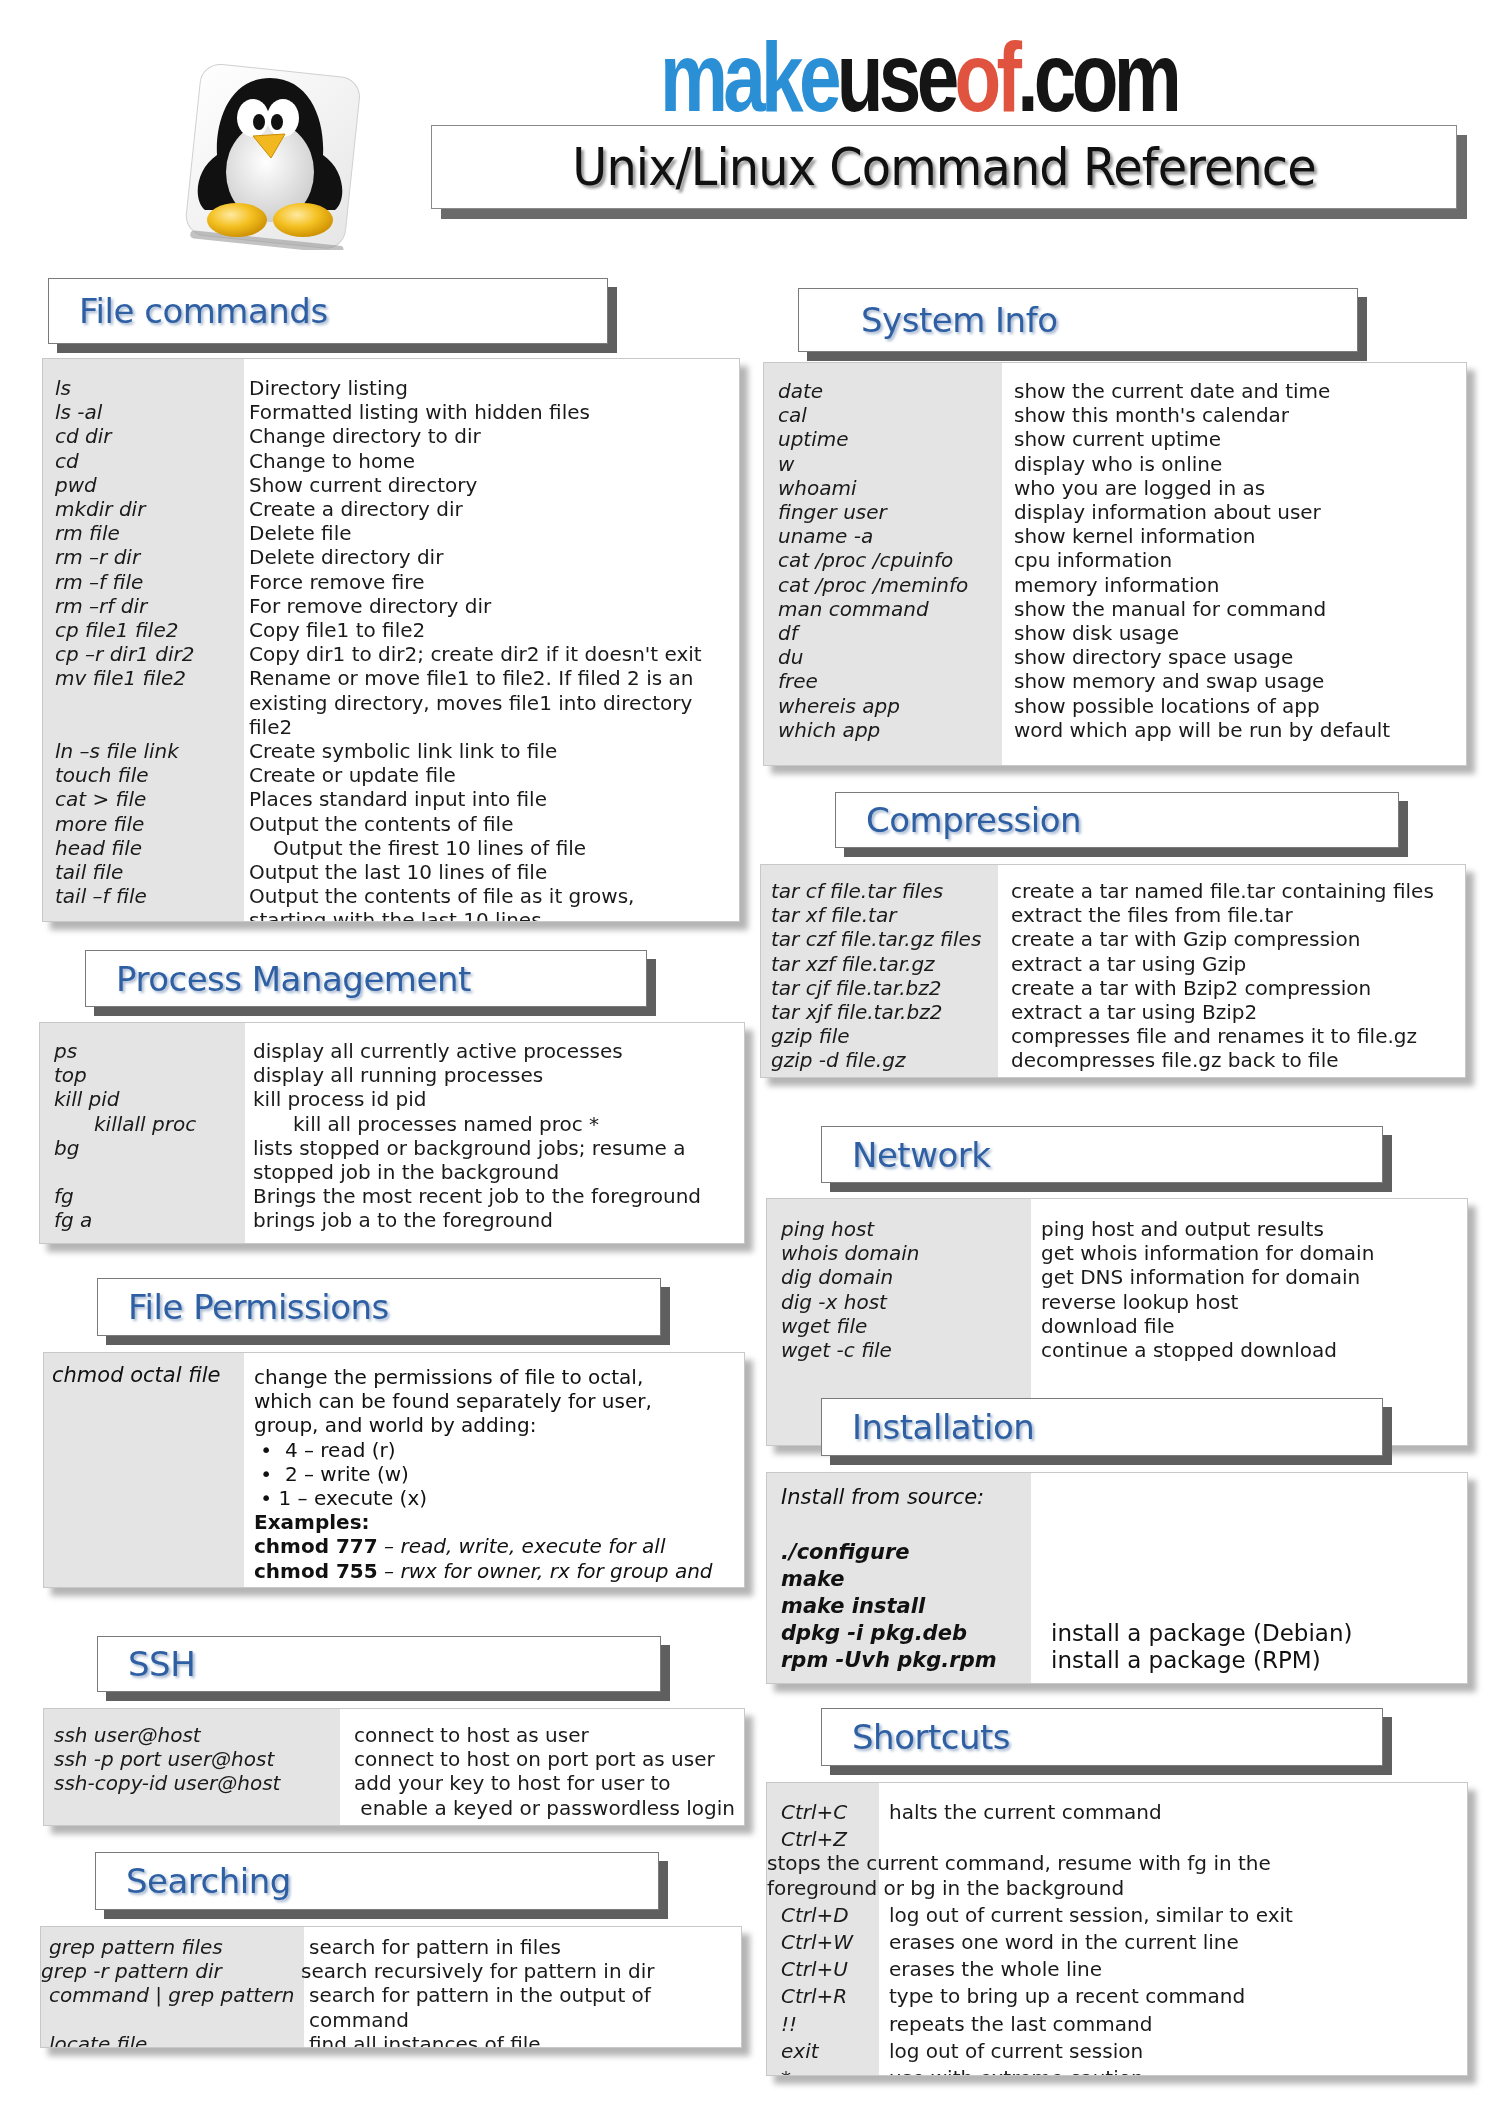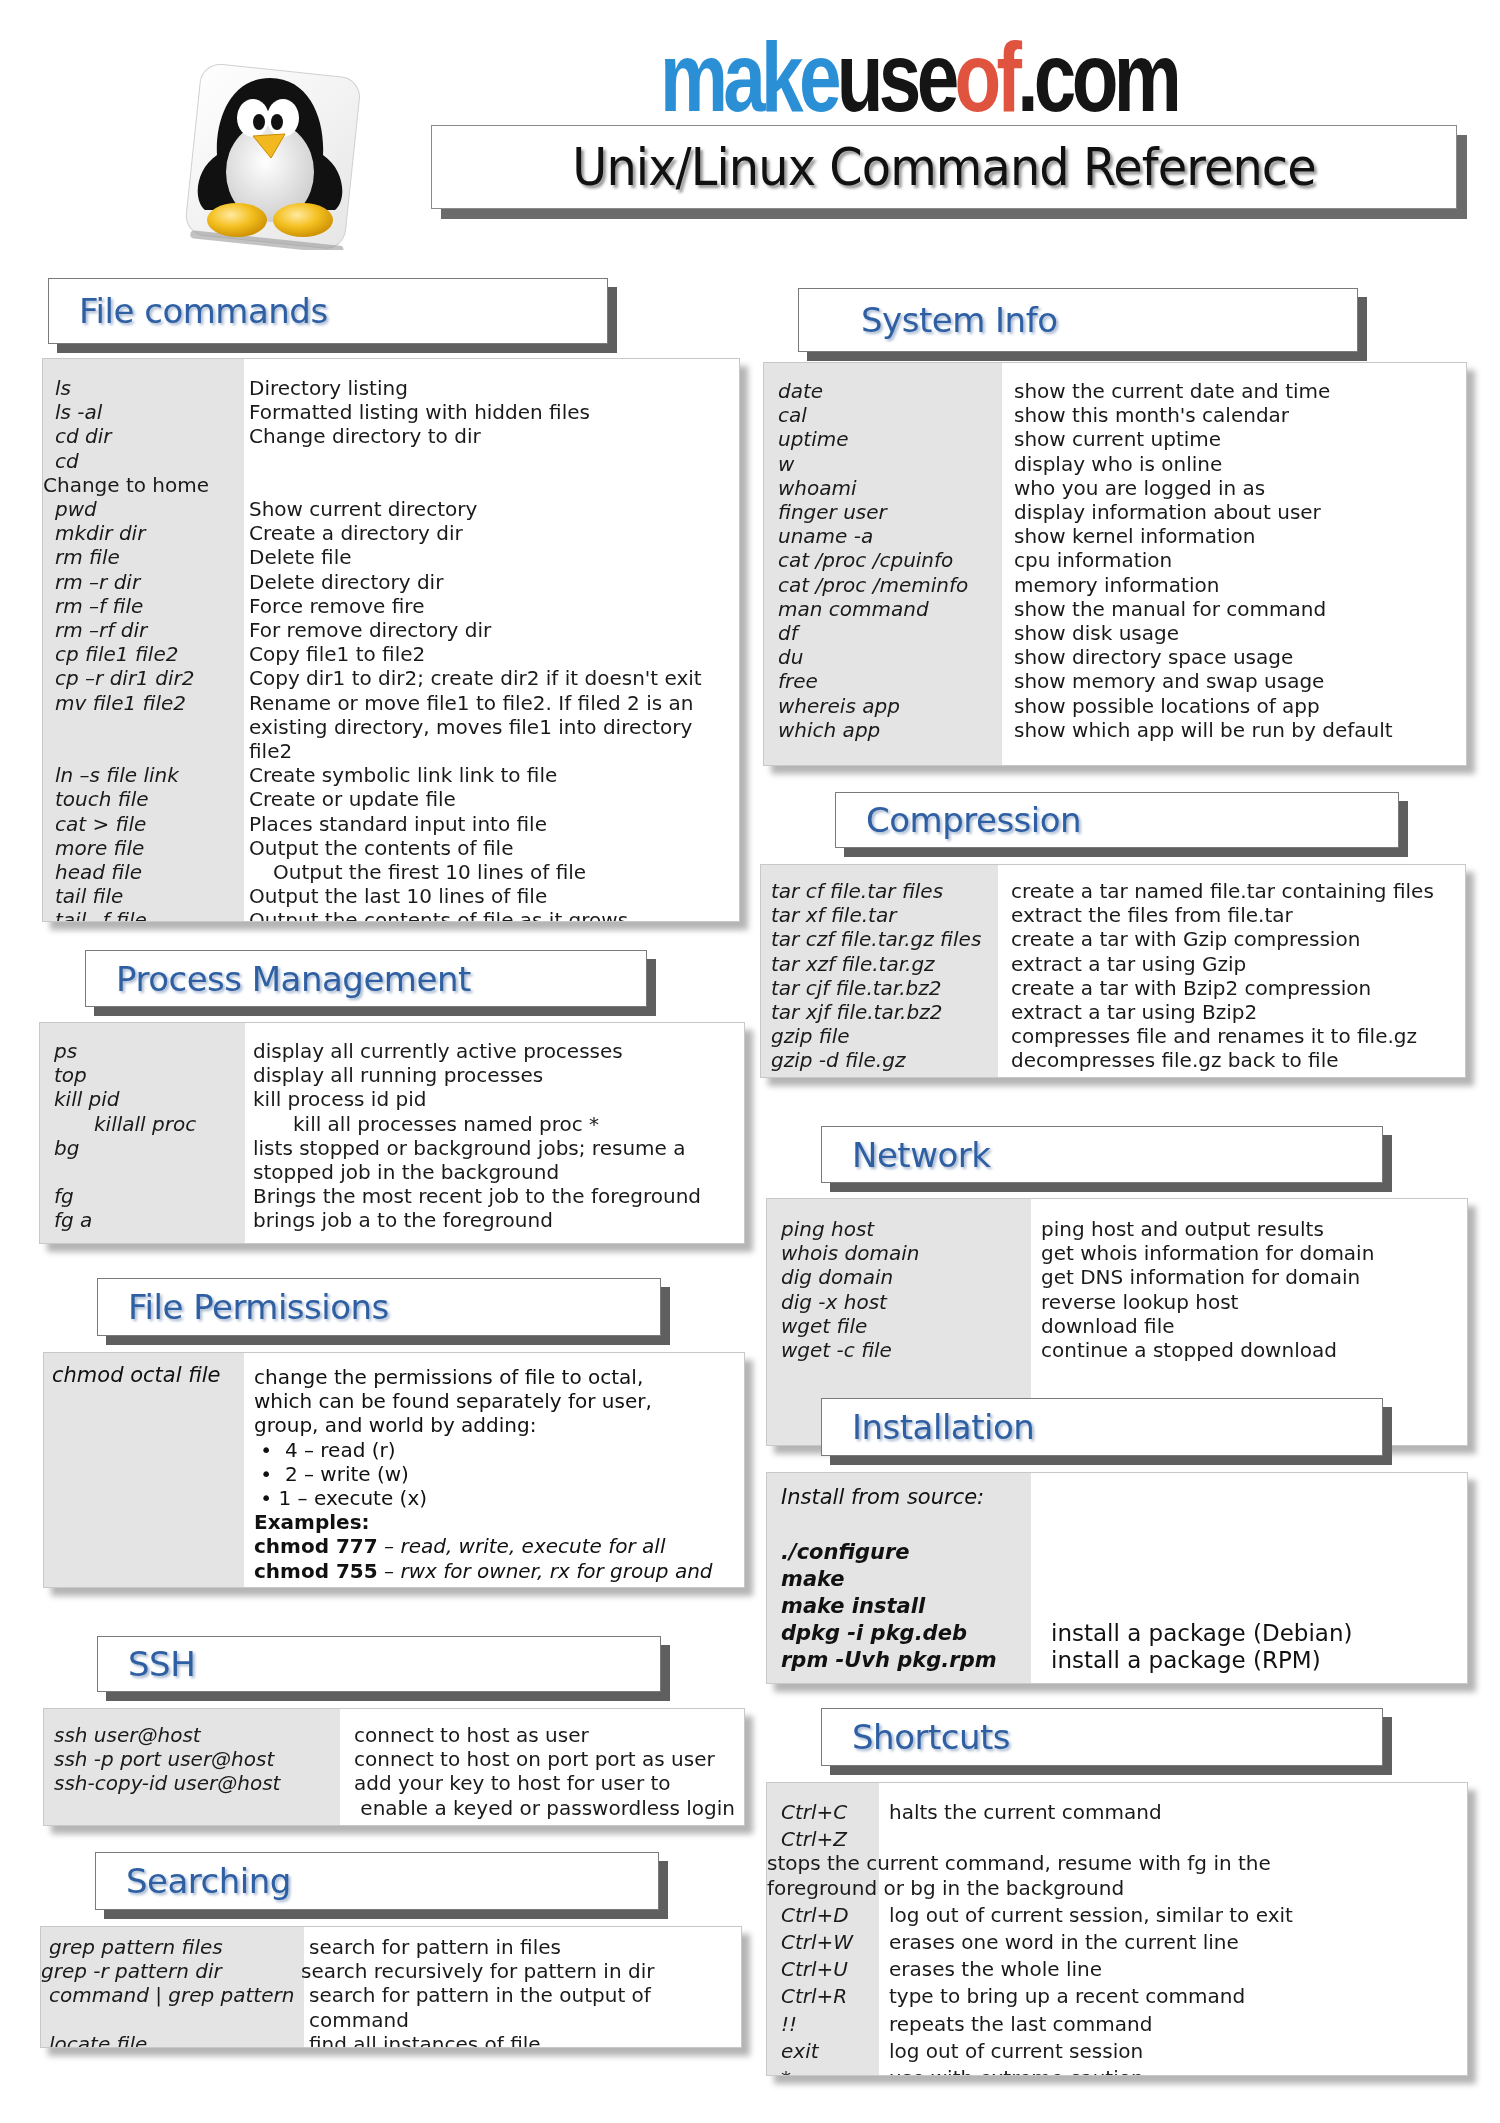--- a/index.html
+++ b/index.html
@@ -99,21 +99,21 @@
         <span class="desc">Directory listing</span>
       </div>
       <div class="row" style="padding-top: 0px;">
         <span class="cmd" style="width: 194px; padding-left: 12px;">ls -al</span>
         <span class="desc">Formatted listing with hidden files</span>
       </div>
       <div class="row" style="padding-top: 0px;">
         <span class="cmd" style="width: 194px; padding-left: 12px;">cd dir</span>
         <span class="desc">Change directory to dir</span>
       </div>
-      <div class="row" style="padding-top: 0px; flex-direction: column;">
+      <div class="row" style="padding-top: 0px;">
         <span class="cmd" style="width: 194px; padding-left: 12px;">cd</span>
         <span class="desc">Change to home</span>
       </div>
       <div class="row" style="padding-top: 0px;">
         <span class="cmd" style="width: 194px; padding-left: 12px;">pwd</span>
         <span class="desc">Show current directory</span>
       </div>
       <div class="row" style="padding-top: 0px;">
         <span class="cmd" style="width: 194px; padding-left: 12px;">mkdir dir</span>
         <span class="desc">Create a directory dir</span>
@@ -236,21 +236,21 @@
       <div class="row" style="padding-top: 0px;">
         <span class="cmd" style="width: 236px; padding-left: 14px;">free</span>
         <span class="desc">show memory and swap usage</span>
       </div>
       <div class="row" style="padding-top: 0px;">
         <span class="cmd" style="width: 236px; padding-left: 14px;">whereis app</span>
         <span class="desc">show possible locations of app</span>
       </div>
       <div class="row" style="padding-top: 0px;">
         <span class="cmd" style="width: 236px; padding-left: 14px;">which app</span>
-        <span class="desc">show which app will be run by default</span>
+        <span class="desc">word which app will be run by default</span>
       </div>
     </div>
 </div>
 
 <div class="shead" style="left:835px;top:792px;width:562px;height:54px;">
   <span>Compression</span>
 </div>
 <div class="panel" style="left:760px;top:864px;width:704px;height:212px;">
   <div class="gcol" style="width:237px;"></div>
   <div class="rows" id="rows-comp" style="top:14px;">

